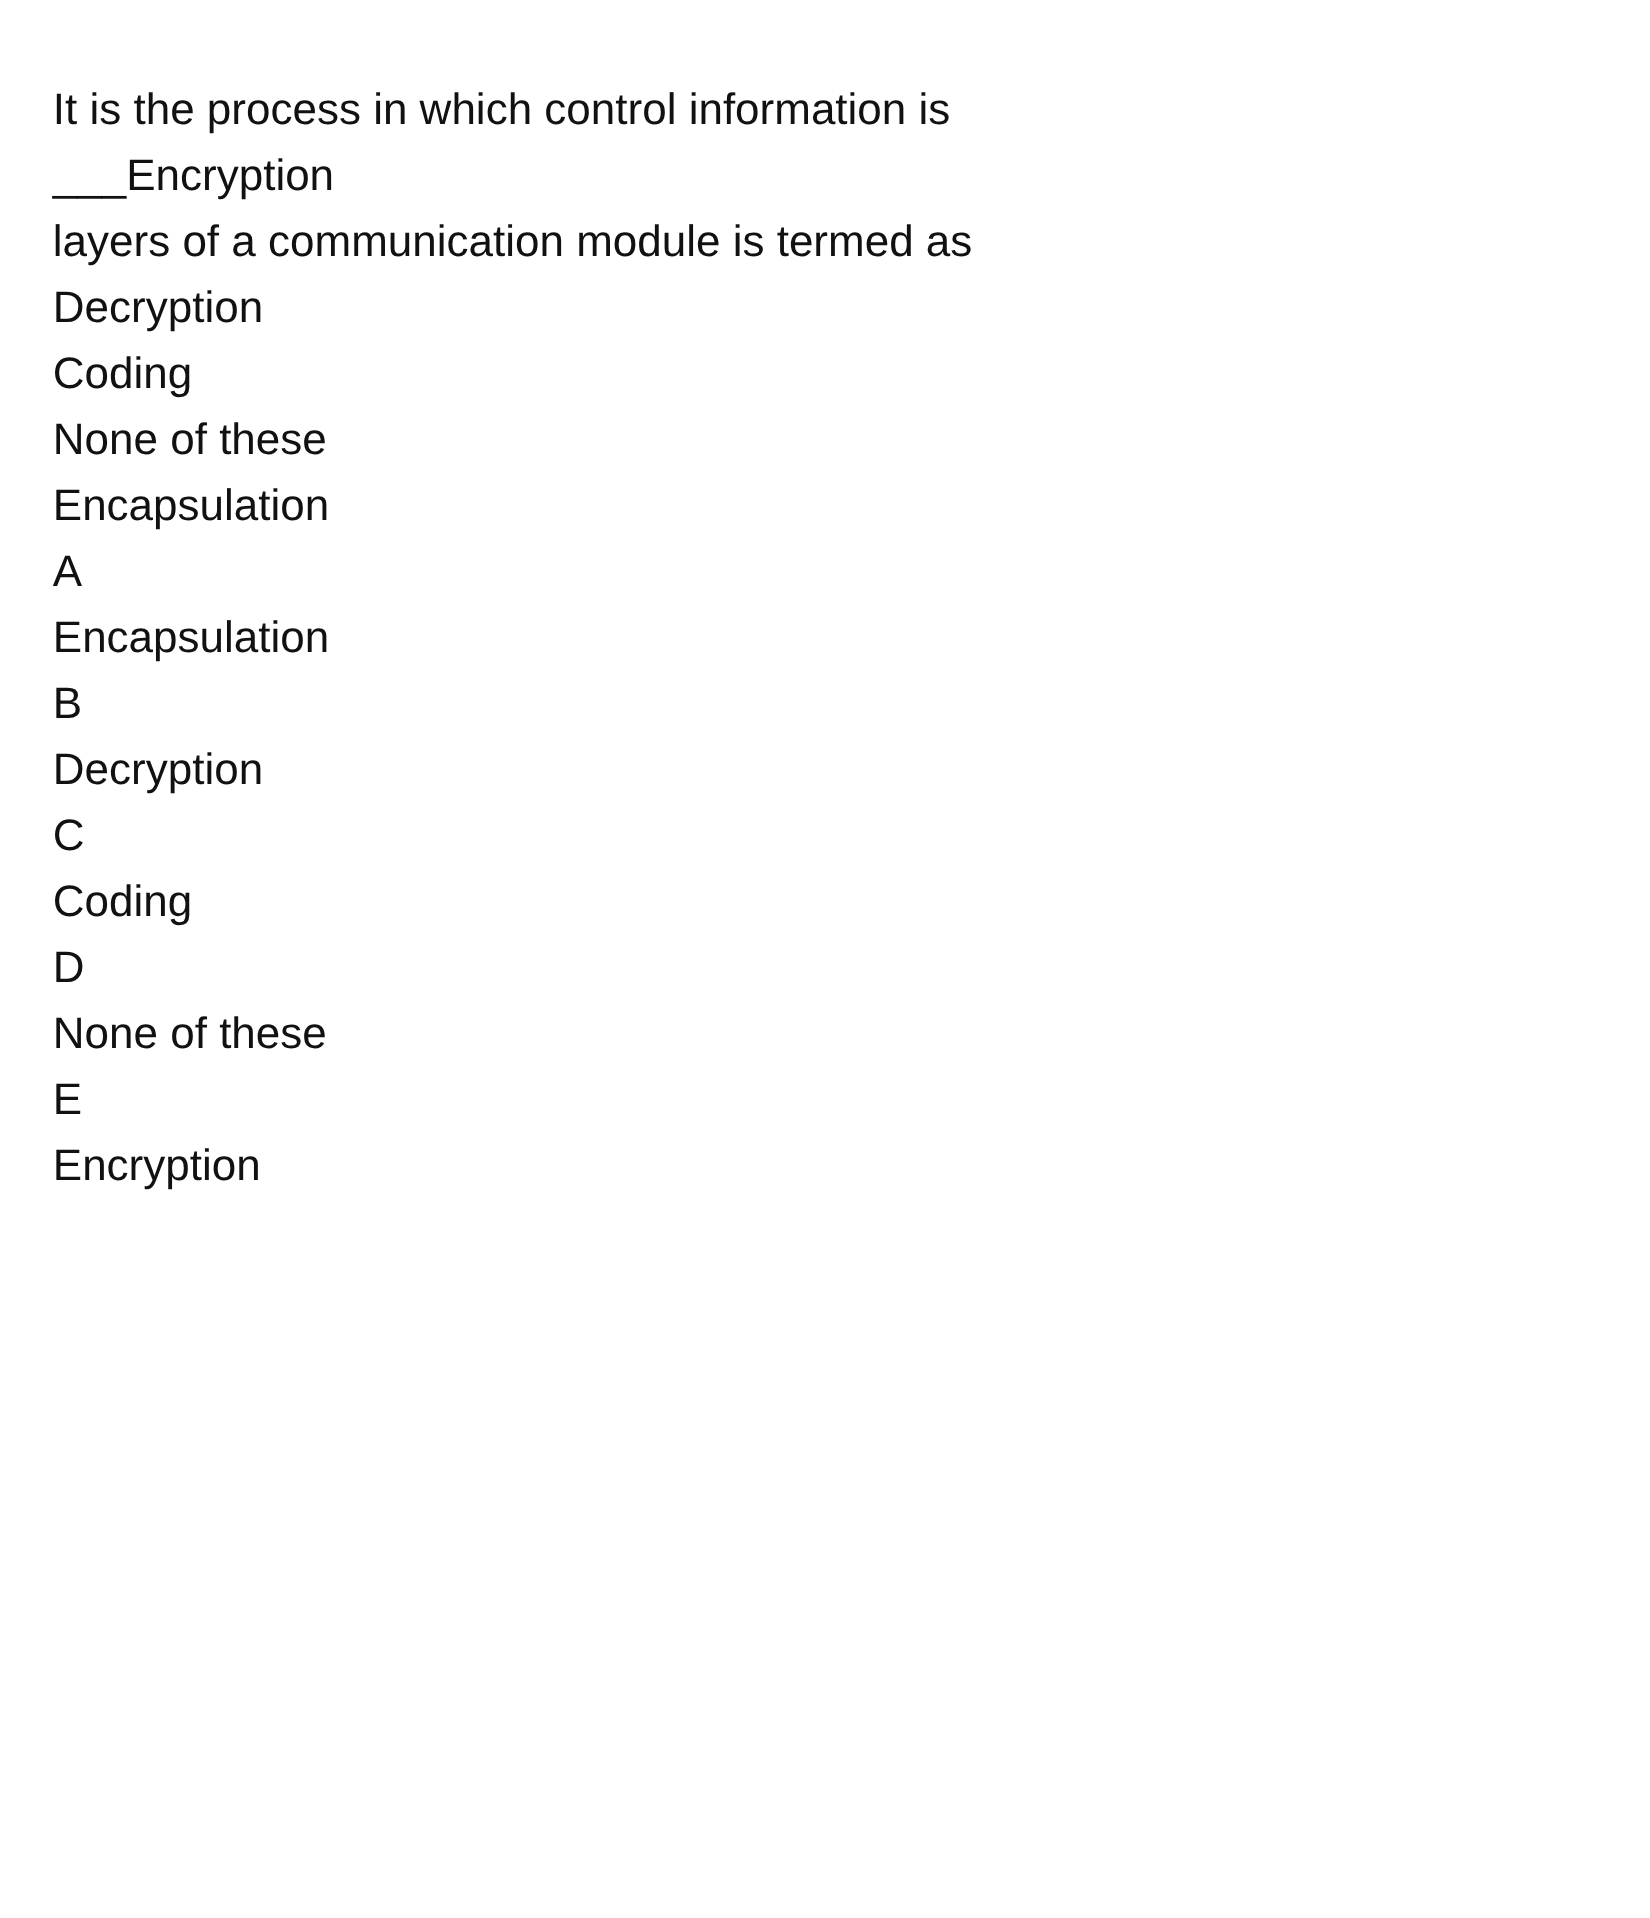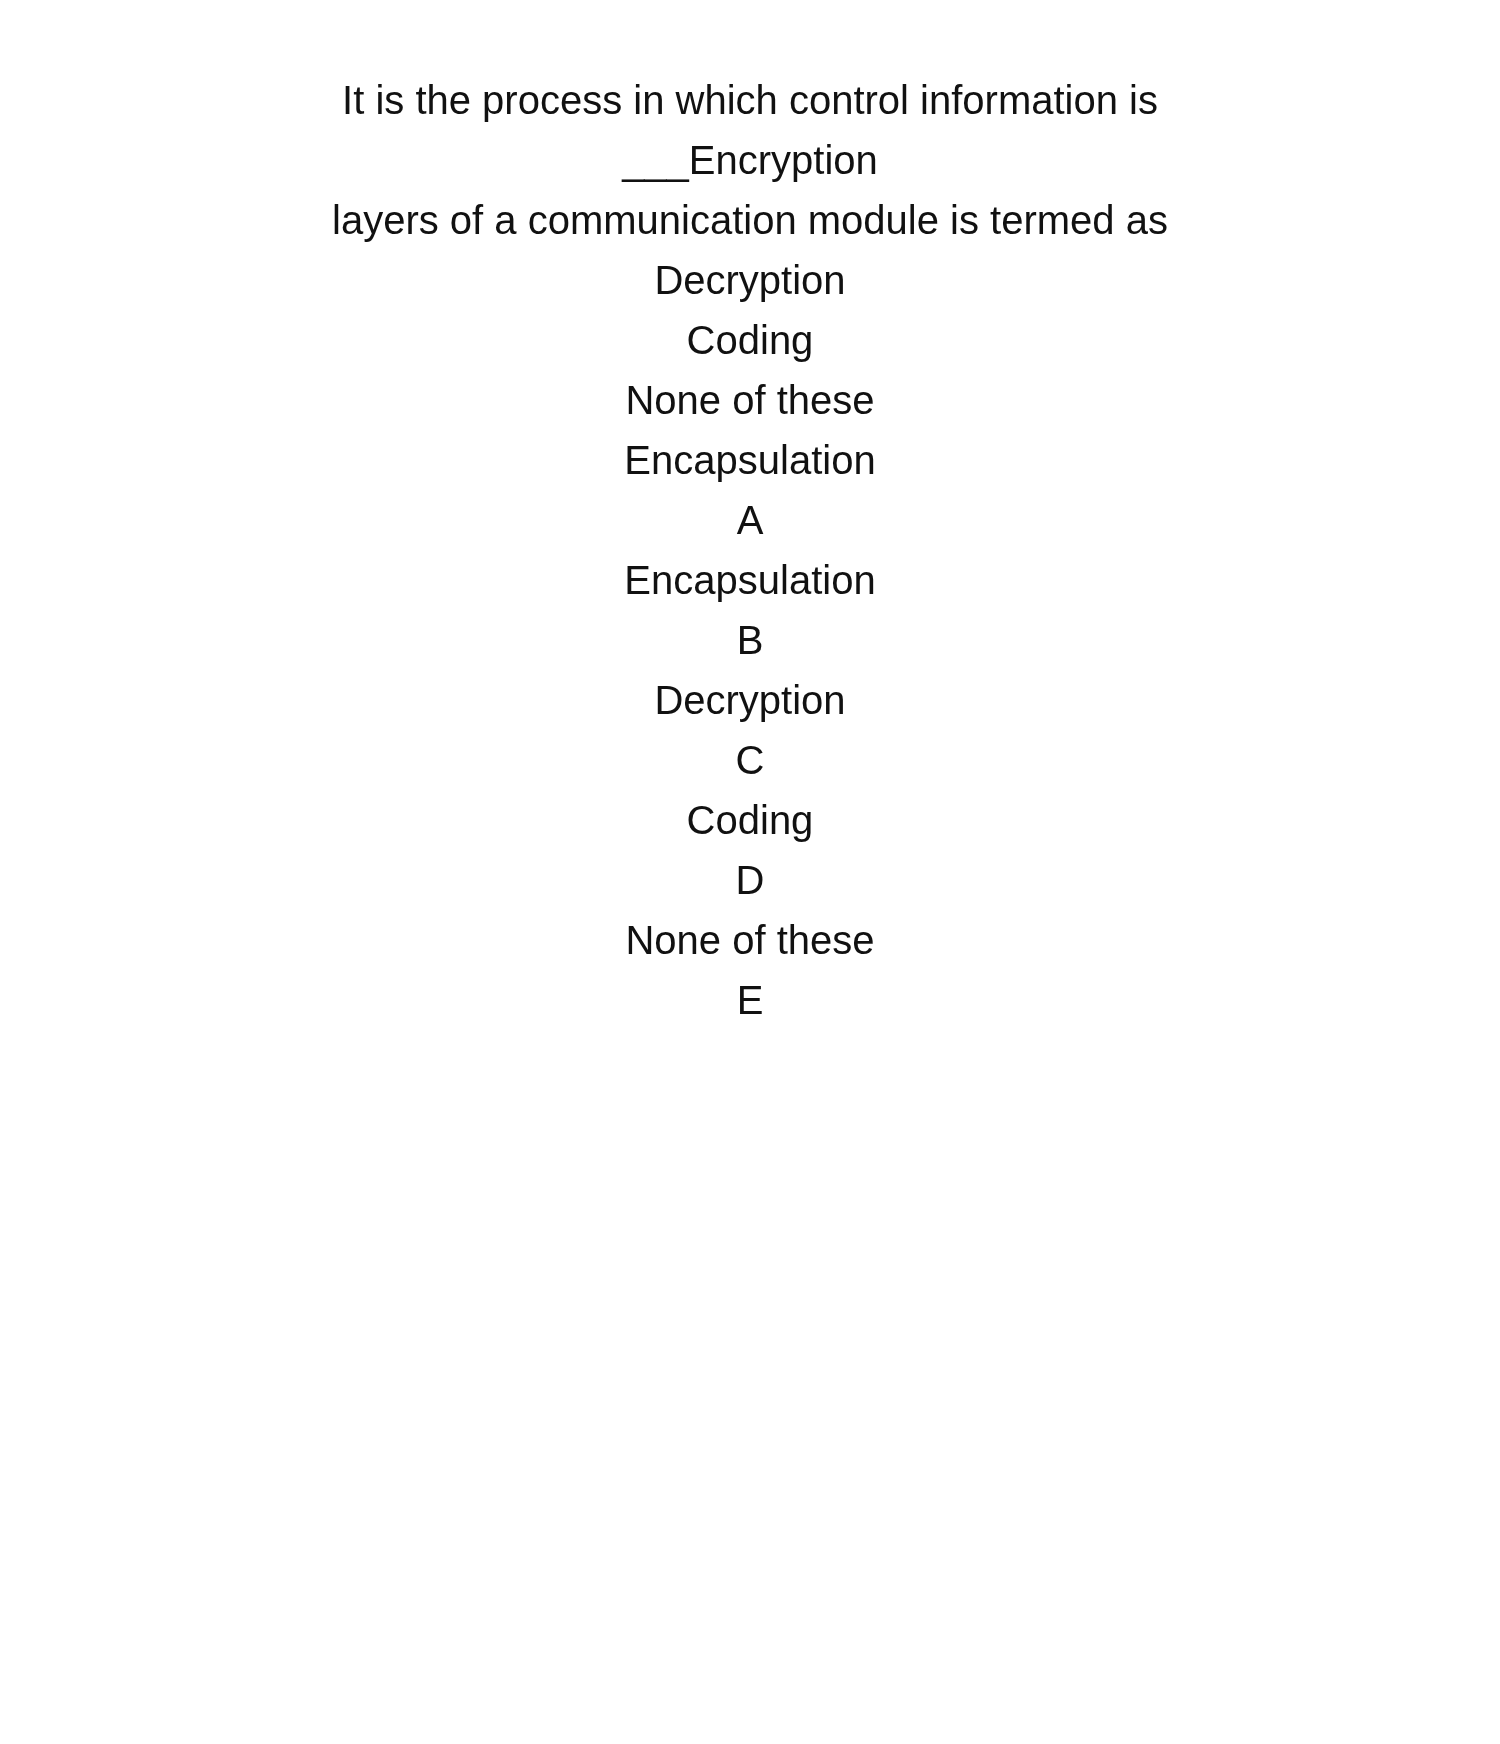--- a/index.html
+++ b/index.html
@@ -1,19 +1,18 @@
 <!DOCTYPE html>
 <html><head>
   <meta charset="utf-8">
   <style>
     * {
       margin: 0;
       padding: 0;
       box-sizing: border-box;
-      text-align: center;
     }
     body {
       font-family: -apple-system, BlinkMacSystemFont, "Segoe UI", Helvetica, Arial, sans-serif;
       background: #ffffff;
       color: #111111;
       width: 1500px;
       height: 1744px;
       padding: 70px 48px;
     }
     .content {
@@ -42,13 +41,14 @@
   <span class="line">Encapsulation</span>
   <span class="line">A</span>
   <span class="line">Encapsulation</span>
   <span class="line">B</span>
   <span class="line">Decryption</span>
   <span class="line">C</span>
   <span class="line">Coding</span>
   <span class="line">D</span>
   <span class="line">None of these</span>
   <span class="line">E</span>
+  <span class="line">Encryption</span>
 </div>
 
 </body></html>

